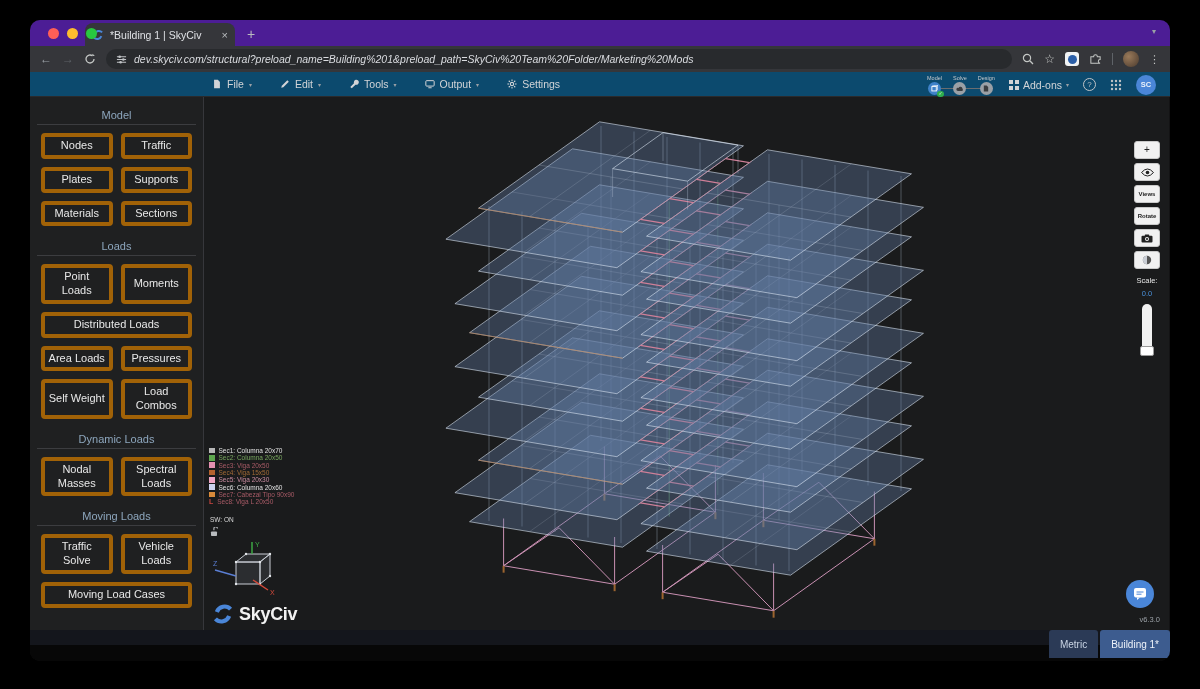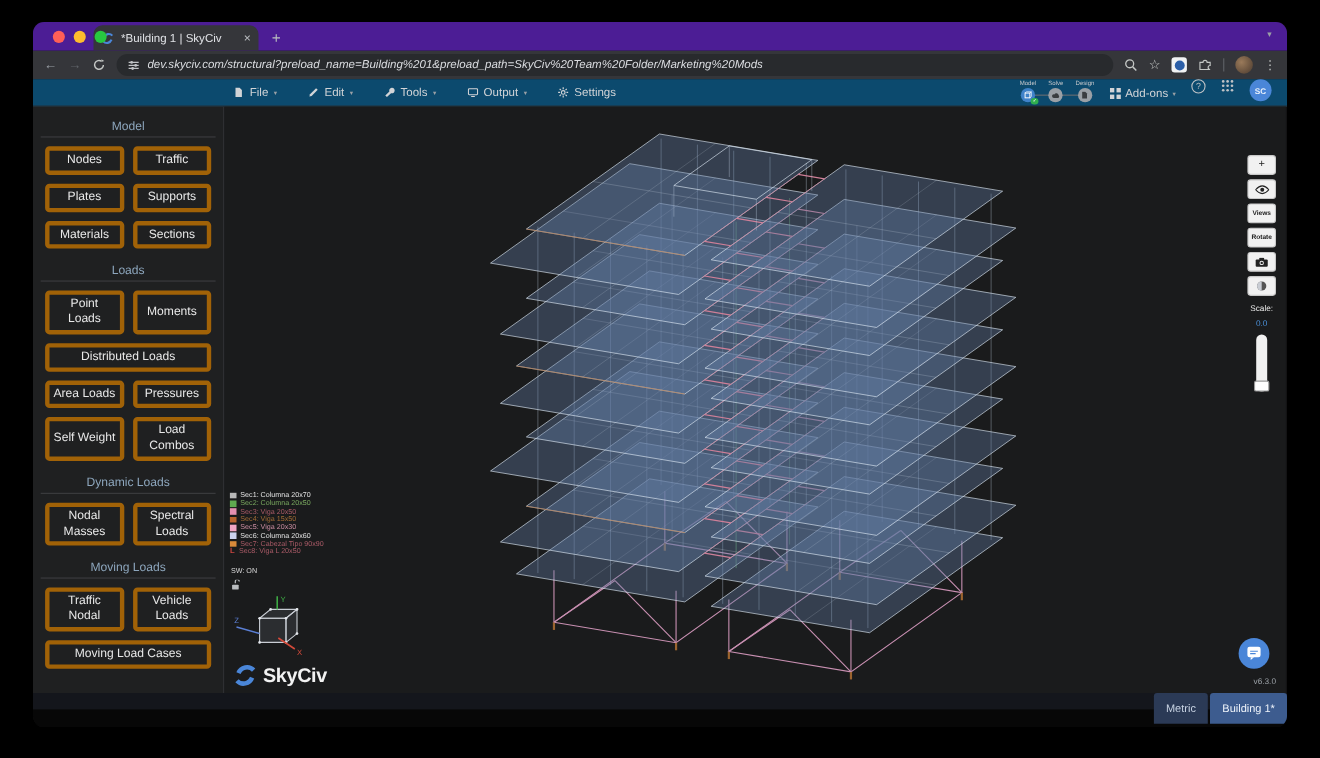--- a/index.html
+++ b/index.html
@@ -34,21 +34,21 @@
                     background:radial-gradient(circle at 35% 35%, #9a7a5a, #4a3a2e); }
 
   
   .appmenu { height:25px; background:#0c4a6e; display:flex; align-items:center;
              border-bottom:1px solid #2a2a2c; padding-left:182px; position:relative; }
   .menu-item { display:flex; align-items:center; gap:5px; color:#d2d4d7; font-size:10.5px;
                margin-right:28px; }
   .menu-chev { font-size:6px; color:#9aa0a6; }
   .menu-ic { width:10px; height:10px; }
   .appmenu-right { position:absolute; right:14px; top:0; height:25px; display:flex;
-                   gap:14px; }
+                   align-items:center; gap:14px; }
   .stepper { position:relative; display:flex; gap:11px; padding-top:1px; }
   .step { display:flex; flex-direction:column; align-items:center; z-index:1; }
   .step-label { font-size:5.5px; color:#c7c9cc; margin-bottom:1px; }
   .step-circle { width:13px; height:13px; border-radius:50%; display:flex; align-items:center;
                  justify-content:center; position:relative; }
   .step-track { position:absolute; left:10px; right:10px; top:14px; height:1px; background:#6a6d70; }
   .sc-active { background:#3f82c9; }
   .sc-idle { background:#9aa0a6; }
   .check-badge { position:absolute; right:-3px; bottom:-2px; width:6.5px; height:6.5px;
                  border-radius:50%; background:#2fae4e; color:#fff; font-size:4.5px;
@@ -306,21 +306,21 @@
       </div>
       <div class="sec-header">Dynamic Loads</div>
       <hr class="sec-rule">
       <div class="btn-grid">
         <button class="sbtn tall">Nodal Masses</button>
         <button class="sbtn tall">Spectral Loads</button>
       </div>
       <div class="sec-header">Moving Loads</div>
       <hr class="sec-rule">
       <div class="btn-grid">
-        <button class="sbtn tall">Traffic Nodal</button>
+        <button class="sbtn tall">Traffic Solve</button>
         <button class="sbtn tall">Vehicle Loads</button>
         <button class="sbtn full">Moving Load Cases</button>
       </div>
     </div>
 
     <div class="viewport">
       <svg id="model-svg" width="965" height="533">
           <polygon points="299.6,468.75 410.6,487.25 511.4,415.25 400.4,396.75" fill="none" stroke="#c990b2" stroke-width="1"></polygon>
           <line x1="299.6" y1="468.75" x2="299.6" y2="421.5" stroke="#c990b2" stroke-width="1" opacity="1"></line>
           <line x1="299.6" y1="468.75" x2="299.6" y2="475.68" stroke="#9c642f" stroke-width="2" opacity="1"></line>

